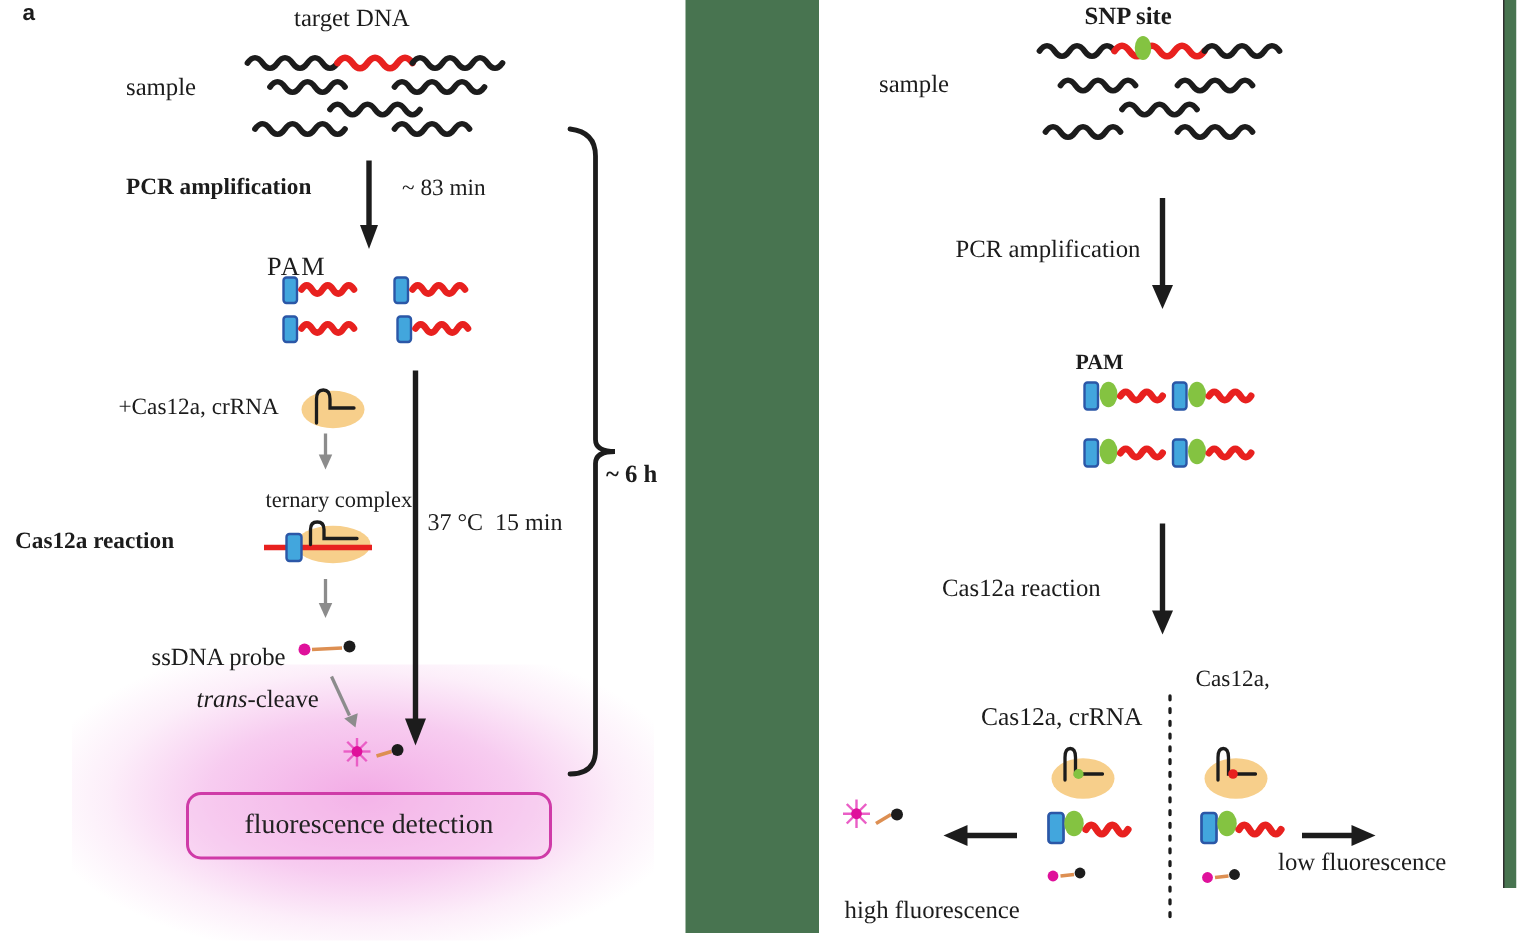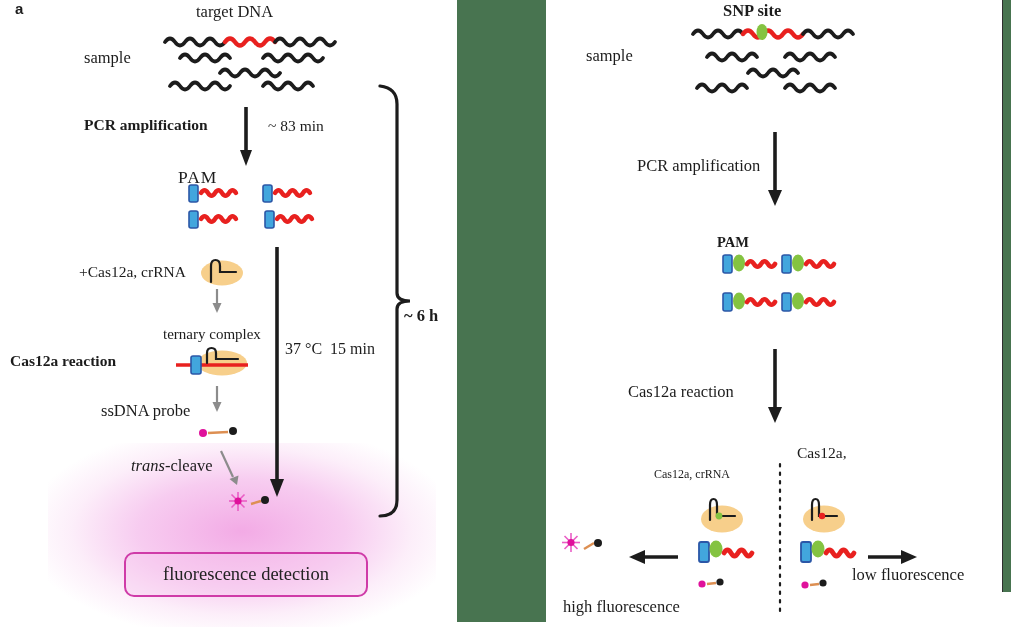--- a/index.html
+++ b/index.html
@@ -25,21 +25,21 @@
       rgba(242,166,228,0.95) 0%,
       rgba(245,190,236,0.78) 38%,
       rgba(249,218,243,0.45) 62%,
       rgba(255,255,255,0) 80%);
   }
   #fluor-box{
     position:absolute;left:124px;top:528px;width:240px;height:41px;
     border:2.5px solid var(--box_border,#cf3ba8);border-radius:10px;
     background:rgba(246,199,238,0.35);
     display:flex;align-items:center;justify-content:center;
-    font-size:18.5px;color:#222;margin-top:24px;
+    font-size:18.5px;color:#222;
   }
   svg{position:absolute;left:0;top:0;}
 </style>
 </head>
 <body>
 
 <div id="figure">
 
   <div id="glow"></div>
 
@@ -235,33 +235,33 @@
     <span>fluorescence detection</span>
   </div>
 
   <div class="lbl bold sans" style="left:15px;top:1px;font-size:15px;">a</div>
   <div class="lbl" style="left:196px;top:3px;font-size:16.5px;">target DNA</div>
   <div class="lbl" style="left:84px;top:49px;font-size:16.5px;">sample</div>
   <div class="lbl bold" style="left:84px;top:116px;font-size:15.5px;">PCR amplification</div>
   <div class="lbl" style="left:268px;top:117px;font-size:15.5px;">~ 83 min</div>
   <div class="lbl" style="left:178px;top:168px;font-size:17.5px;letter-spacing:1px;">PAM</div>
   <div class="lbl" style="left:79px;top:263px;font-size:15.5px;">+Cas12a, crRNA</div>
-  <div class="lbl" style="left:163px;top:326px;font-size:15px;">ternary complex</div>
+  <div class="lbl" style="left:177px;top:326px;font-size:15px;">ternary complex</div>
   <div class="lbl bold" style="left:10px;top:352px;font-size:15.5px;">Cas12a reaction</div>
-  <div class="lbl" style="left:101px;top:402px;font-size:16.5px;">ssDNA probe</div>
+  <div class="lbl" style="left:101px;top:429px;font-size:16.5px;">ssDNA probe</div>
   <div class="lbl" style="left:131px;top:457px;font-size:16.5px;text-align:right;"><span class="it">trans</span><span>-cleave</span></div>
   <div class="lbl" style="left:285px;top:340px;font-size:16px;">37 °C  15 min</div>
   <div class="lbl bold" style="left:404px;top:307px;font-size:16.5px;">~ 6 h</div>
 
   <div class="lbl" style="left:723px;top:2px;font-size:16.5px;font-weight:bold;">SNP site</div>
   <div class="lbl" style="left:586px;top:47px;font-size:16.5px;">sample</div>
   <div class="lbl" style="left:637px;top:157px;font-size:16.5px;">PCR amplification</div>
   <div class="lbl bold" style="left:717px;top:234px;font-size:14.5px;">PAM</div>
   <div class="lbl" style="left:628px;top:383px;font-size:16.5px;">Cas12a reaction</div>
-  <div class="lbl" style="left:654px;top:468px;font-size:12px;">Cas12a, crRNA</div>
+  <div class="lbl" style="left:654px;top:468px;font-size:17px;">Cas12a, crRNA</div>
   <div class="lbl" style="left:797px;top:444px;font-size:15.5px;">Cas12a,</div>
   <div class="lbl" style="left:563px;top:598px;font-size:16.5px;">high fluorescence</div>
   <div class="lbl" style="left:852px;top:566px;font-size:16.5px;">low fluorescence</div>
 
   <div id="green-divider"></div>
   <div id="green-edge"></div>
 
 </div>
 
 </body></html>

